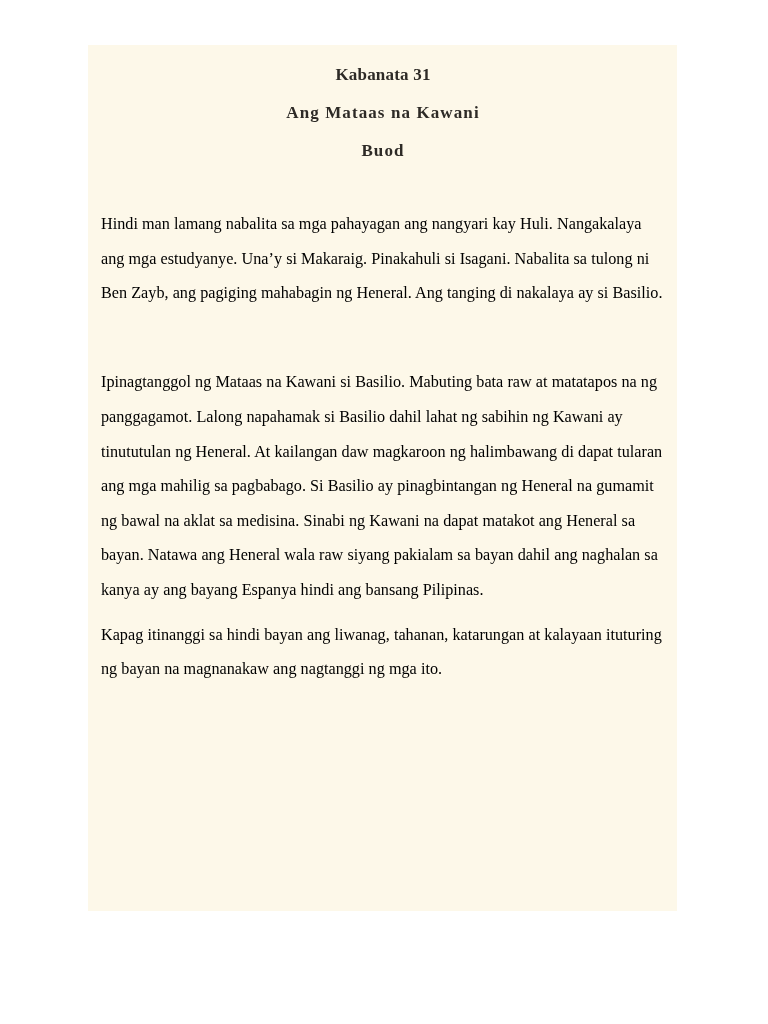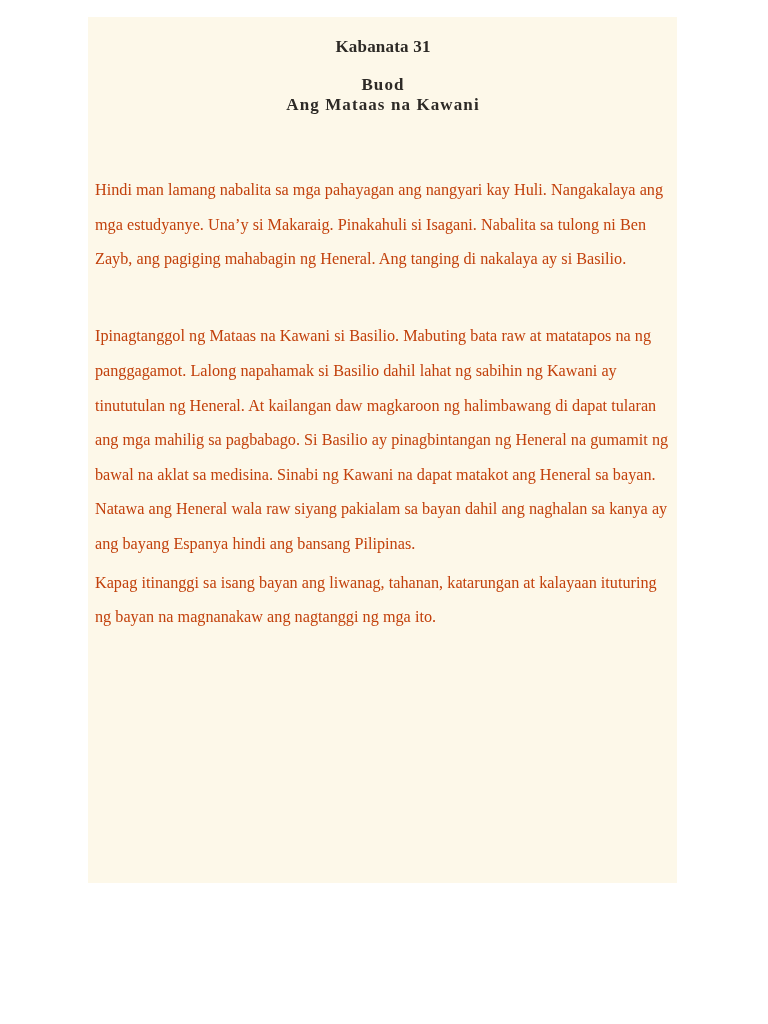--- a/index.html
+++ b/index.html
@@ -19,21 +19,21 @@
     position: relative;
     width: 768px;
     height: 1024px;
     background: #ffffff;
   }
 
   
   .doc-sheet {
     position: absolute;
     left: 88px;
-    top: 17px;
+    top: 45px;
     width: 589px;
     height: 866px;
     background: #fdf8e9;
     box-sizing: border-box;
     padding: 16px 12px 0 2px;
   }
 
   .doc-inner {
     width: 586px;
     margin: 0;
@@ -68,22 +68,22 @@
 
   
   .body-block {
     padding-left: 1px;
     padding-right: 0;
   }
 
   .doc-para {
     font-size: 16.2px;
     line-height: 34.6px;
-    color: #c2410c;
-    margin: 4px;
+    color: #000000;
+    margin: 10px;
     text-align: left;
     word-spacing: 0.1px;
   }
 
   .spacer-line {
     height: 34.6px;
   }
 
   .spacer-heading-gap {
     height: 36px;
@@ -92,35 +92,35 @@
 </head>
 <body>
 
 <div class="page-canvas">
 
   <div class="doc-sheet">
     <div class="doc-inner">
 
       <div class="doc-heading heading-1">Kabanata 31</div>
 
+      <div class="doc-heading heading-2">Ang Mataas na Kawani</div>
+
       <div class="doc-heading heading-3">Buod</div>
-
-      <div class="doc-heading heading-2">Ang Mataas na Kawani</div>
 
       <div class="spacer-heading-gap"></div>
 
       <div class="body-block">
 
         <p class="doc-para">Hindi man lamang nabalita sa mga pahayagan ang nangyari kay Huli. Nangakalaya ang mga estudyanye. Una’y si Makaraig. Pinakahuli si Isagani. Nabalita sa tulong ni Ben Zayb, ang pagiging mahabagin ng Heneral. Ang tanging di nakalaya ay si Basilio.</p>
 
         <div class="spacer-line"></div>
 
         <p class="doc-para">Ipinagtanggol ng Mataas na Kawani si Basilio. Mabuting bata raw at matatapos na ng panggagamot. Lalong napahamak si Basilio dahil lahat ng sabihin ng Kawani ay tinututulan ng Heneral. At kailangan daw magkaroon ng halimbawang di dapat tularan ang mga mahilig sa pagbabago. Si Basilio ay pinagbintangan ng Heneral na gumamit ng bawal na aklat sa medisina. Sinabi ng Kawani na dapat matakot ang Heneral sa bayan. Natawa ang Heneral wala raw siyang pakialam sa bayan dahil ang naghalan sa kanya ay ang bayang Espanya hindi ang bansang Pilipinas.</p>
 
-        <p class="doc-para">Kapag itinanggi sa isang bayan ang liwanag, tahanan, katarungan at kalayaan ituturing ng bayan na magnanakaw ang nagtanggi ng mga ito.</p>
+        <p class="doc-para">Kapag itinanggi sa hindi bayan ang liwanag, tahanan, katarungan at kalayaan ituturing ng bayan na magnanakaw ang nagtanggi ng mga ito.</p>
 
         <div class="spacer-line"></div>
 
 
       </div>
 
     </div>
   </div>
 
 </div>

